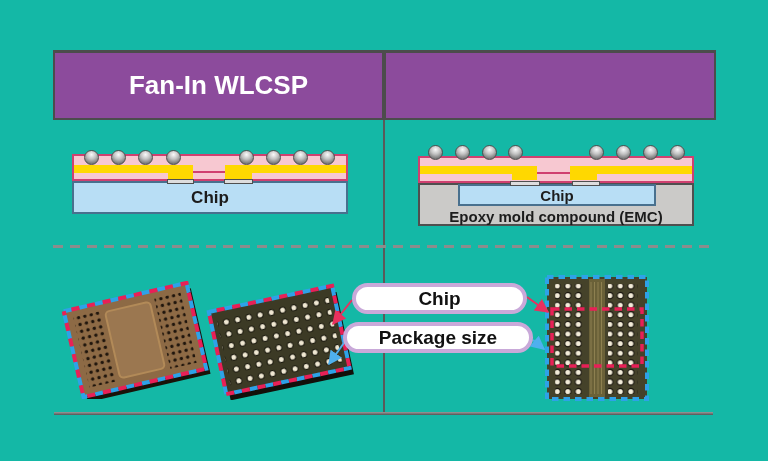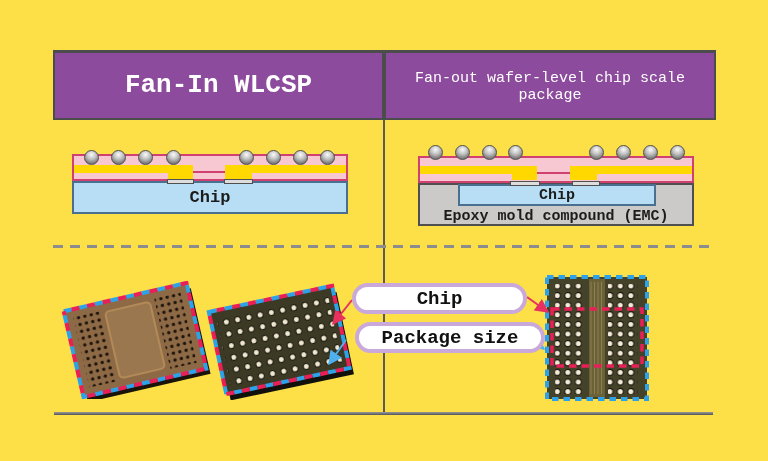--- a/index.html
+++ b/index.html
@@ -1,17 +1,17 @@
 <!DOCTYPE html>
 <html><head>
 <meta charset="utf-8">
 <style>
   html,body{margin:0;padding:0;background:#ffffff;}
   body{width:768px;height:461px;overflow:hidden;font-family:"Liberation Sans",sans-serif;}
-  .canvas{position:relative;width:768px;height:461px;background:#fde047;font-family:Liberation Mono, monospace;}
+  .canvas{position:relative;width:768px;height:461px;background:#14b8a6;}
 
   
   .v-divider{position:absolute;left:383px;top:52px;width:2px;height:362px;background:#5a5a5a;}
   .h-dashed{position:absolute;left:53px;top:245px;width:661px;height:2.5px;
     background:repeating-linear-gradient(90deg,#8c8c8c 0 10px,transparent 10px 17px);}
   .h-bottom{position:absolute;left:54px;top:412px;width:659px;height:3px;
     background:linear-gradient(180deg,#9a9a9a,#555555);}
 
   
   .header{position:absolute;top:50px;height:70px;background:#8c4b9c;border:2px solid #4c4c4c;
@@ -36,39 +36,38 @@
     display:flex;align-items:center;justify-content:center;font-weight:bold;color:#1c1c1c;}
   .emc{position:absolute;background:#cbcac8;border:2px solid #4f4f4f;z-index:1;}
   .emc-label{position:absolute;left:0;right:0;bottom:42px;text-align:center;z-index:2;
     font-weight:bold;font-size:15px;color:#1c1c1c;}
 
   
   .pill{position:absolute;height:31px;background:#ffffff;border:4px solid #c9a9d9;
     border-radius:18px;box-sizing:border-box;display:flex;align-items:center;justify-content:center;
     font-weight:bold;font-size:19px;color:#111111;z-index:20;}
   .pill-chip{left:352px;top:283px;width:175px;}
-  .pill-pkg{left:343px;top:322px;width:190px;margin-left:12px;}
+  .pill-pkg{left:343px;top:322px;width:190px;}
 
   .photo{position:absolute;}
   .arrows{position:absolute;left:0;top:0;z-index:15;pointer-events:none;}
 </style>
 </head>
 <body>
 
 <div class="canvas">
 
   <div class="v-divider"></div>
   <div class="h-dashed"></div>
   <div class="h-bottom"></div>
 
   <div class="header header-left">
     <div class="header-title">Fan-In WLCSP</div>
   </div>
   <div class="header header-right">
-    <div class="header-subtitle">Fan-out wafer-level chip scale package</div>
   </div>
 
   <div class="xsec" style="left:72px;top:146px;width:276px;height:70px;">
     <span class="ball" style="left:12px;top:4px;"></span>
     <span class="ball" style="left:39px;top:4px;"></span>
     <span class="ball" style="left:66px;top:4px;"></span>
     <span class="ball" style="left:94px;top:4px;"></span>
     <span class="ball" style="left:167px;top:4px;"></span>
     <span class="ball" style="left:194px;top:4px;"></span>
     <span class="ball" style="left:221px;top:4px;"></span>

